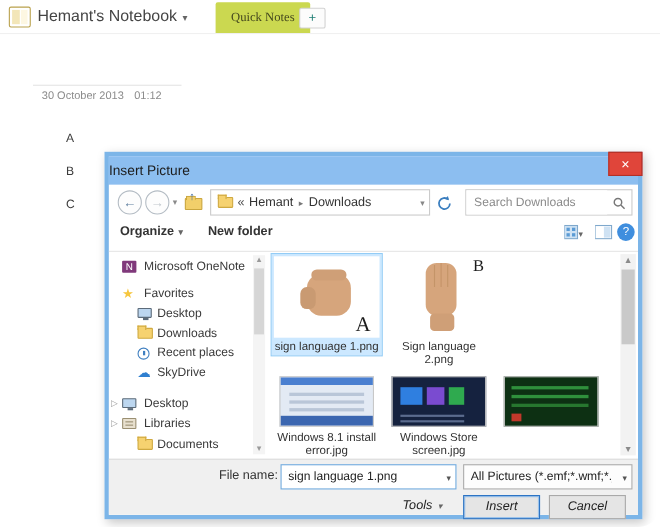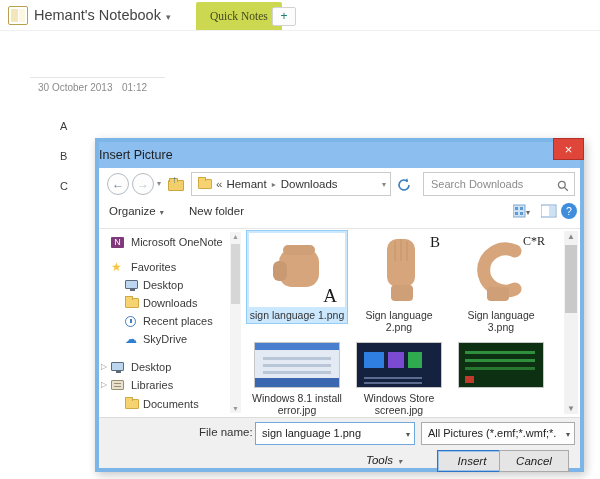--- a/index.html
+++ b/index.html
@@ -43,21 +43,21 @@
   .crumb-sep { color:#777; font-size:8px; margin:0 5px; }
   .crumb-guill { color:#555; margin-right:4px; }
   .crumb-caret { margin-left:auto; font-size:8px; color:#888; }
   .refreshbtn { position:absolute; left:297px; top:9px; width:16px; height:16px; }
   .searchbox { position:absolute; left:324px; top:4px; width:152px; height:24px; border:1px solid #cbcbcb; background:#fff; }
   .searchbox input { position:absolute; left:0; top:0; width:128px; height:22px; border:none; outline:none; font-size:11px; padding:0 0 0 7px; color:#333; font-family:"Liberation Sans",sans-serif; }
   .searchbox input::placeholder { color:#8b8b8b; }
   .mag { position:absolute; right:5px; top:5px; }
 
   
-  .tb-item { position:absolute; top:37px; font-size:11.5px; color:#333; }
+  .tb-item { position:absolute; top:37px; font-size:11.5px; color:#333;font-weight:bold; }
   .tb-caret { font-size:8px; color:#666; margin-left:4px; }
   .tb-right { position:absolute; top:36px; }
   .help-ico { position:absolute; left:462px; top:35px; width:16px; height:16px; border-radius:50%; background:#3f8ede; color:#fff; text-align:center; line-height:16px; font-size:10.5px; }
   .toolbar-sep { position:absolute; left:0; right:0; top:60px; height:1px; background:#e6e6e6; }
 
   
   .srow { position:absolute; left:0; width:130px; height:17px; font-size:11px; color:#3a3a3a; }
   .srow .slbl { position:absolute; top:1px; }
   .ind0 .sico { left:12px; } .ind0 .slbl { left:32px; }
   .ind1 .sico { left:26px; } .ind1 .slbl { left:44px; }
@@ -108,21 +108,21 @@
   .footer { position:absolute; left:0; right:0; top:249px; bottom:0; background:#f0f0f0; border-top:1px solid #dcdcdc; }
   .fname-label { position:absolute; left:100px; top:258px; font-size:11.5px; color:#333; }
   .combo { position:absolute; height:23px; background:#fff; font-size:11px; }
   .combo .cval { position:absolute; left:6px; top:4px; right:18px; white-space:nowrap; overflow:hidden; color:#222; }
   .combo .carr { position:absolute; right:4px; top:7px; font-size:8px; color:#555; }
   .combo-name { left:156px; top:254px; width:160px; border:1px solid #6fa8dc; }
   .combo-type { left:322px; top:254px; width:154px; border:1px solid #ababab; background:#fdfdfd; }
   .btn { position:absolute; top:282px; height:22px; font-size:11.5px; text-align:center; line-height:20px; color:#222;font-style:italic; }
   .btn-tools { left:256px; width:58px; background:transparent; }
   .btn-tools .tb-caret { margin-left:5px; }
-  .btn-insert { left:322px; width:70px; background:#e5e5e5; border:1px solid #2d74c4; box-shadow:inset 0 0 0 1px #9cc3ea;margin-left:16px; }
+  .btn-insert { left:322px; width:70px; background:#e5e5e5; border:1px solid #2d74c4; box-shadow:inset 0 0 0 1px #9cc3ea; }
   .btn-cancel { left:400px; width:70px; background:#e5e5e5; border:1px solid #a9a9a9; }
 </style>
 </head>
 <body>
 
 <div class="stage">
 
   <div class="hdr">
     <div class="nb-icon"></div>
     <div class="nb-title"><span>Hemant's Notebook</span><span class="caret">▾</span></div>
@@ -257,30 +257,20 @@
               <rect x="32" y="4" width="28" height="48" rx="10" fill="#d6a57c"></rect>
               <rect x="36" y="50" width="22" height="16" rx="4" fill="#cf9f77"></rect>
               <line x1="40" y1="6" x2="40" y2="26" stroke="#c49468" stroke-width="1"></line>
               <line x1="46" y1="4" x2="46" y2="26" stroke="#c49468" stroke-width="1"></line>
               <line x1="52" y1="6" x2="52" y2="26" stroke="#c49468" stroke-width="1"></line>
             </svg>
           <span class="letter let-b">B</span>
         </div>
         <div class="flabel">Sign language 2.png</div>
       </div>
-      <div class="cell row1" style="left:352px; top:63px">
-        <div class="thumbwrap">
-          <svg width="88" height="70" viewBox="0 0 88 70">
-              <path d="M58 16 A22 21 0 1 0 58 54" fill="none" stroke="#d6a57c" stroke-width="13" stroke-linecap="round"></path>
-              <rect x="30" y="52" width="22" height="14" rx="4" fill="#cf9f77"></rect>
-            </svg>
-          <span class="letter let-c">C*R</span>
-        </div>
-        <div class="flabel">Sign language 3.png</div>
-      </div>
 
       <div class="cell row2" style="left:148px; top:170px">
         <div class="thumbwrap">
           <div class="shot shot-81">
               <div class="band-top"></div>
               <div class="band-mid"></div>
               <div class="band-bot"></div>
             </div>
         </div>
         <div class="flabel">Windows 8.1 install error.jpg</div>

